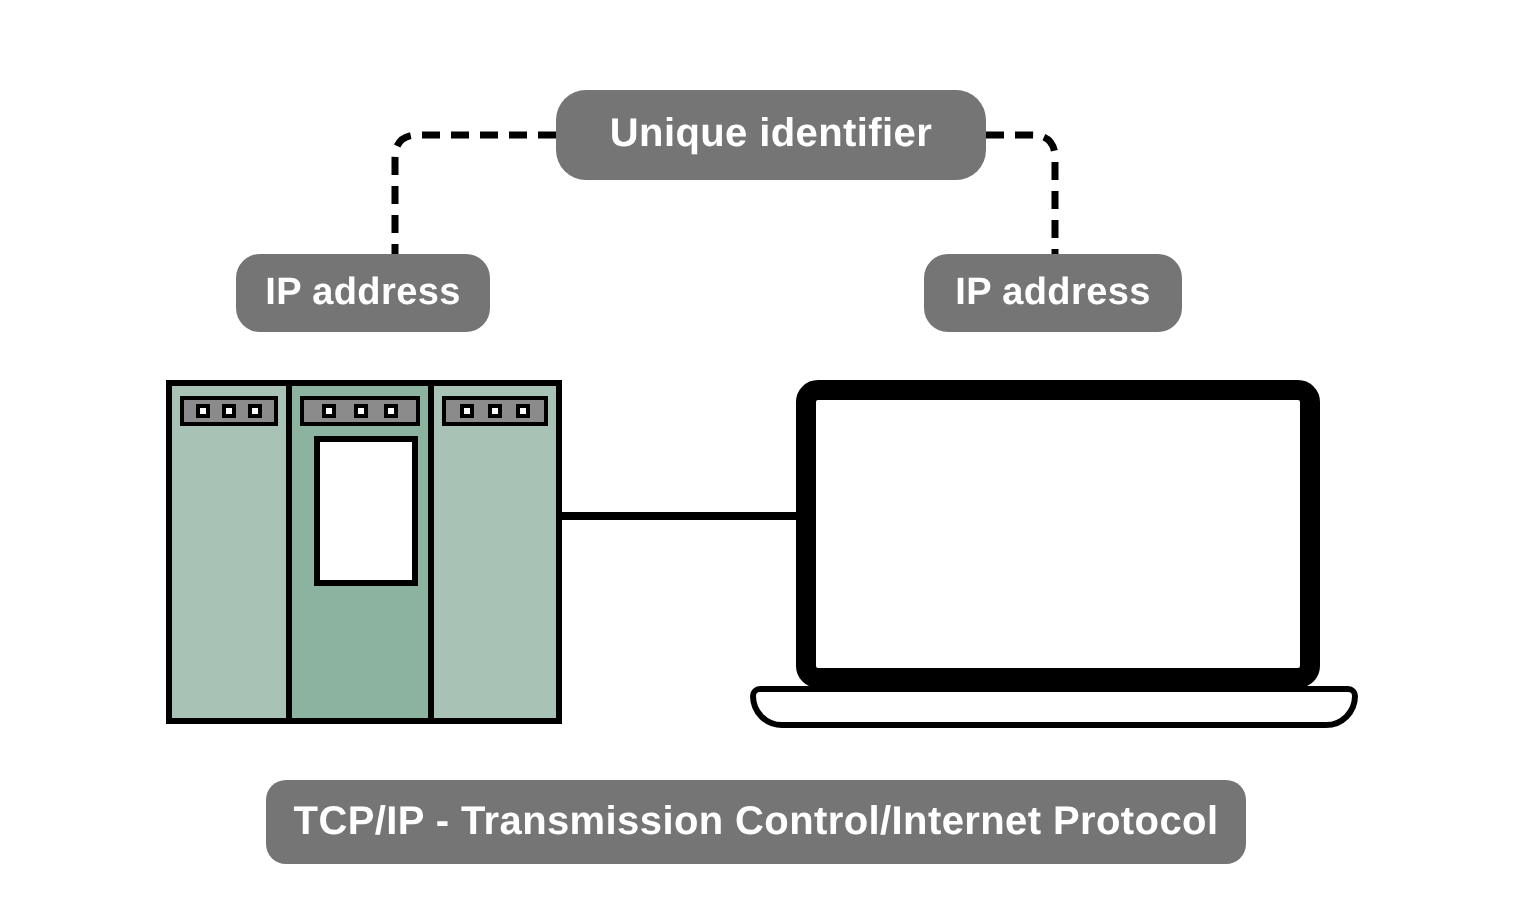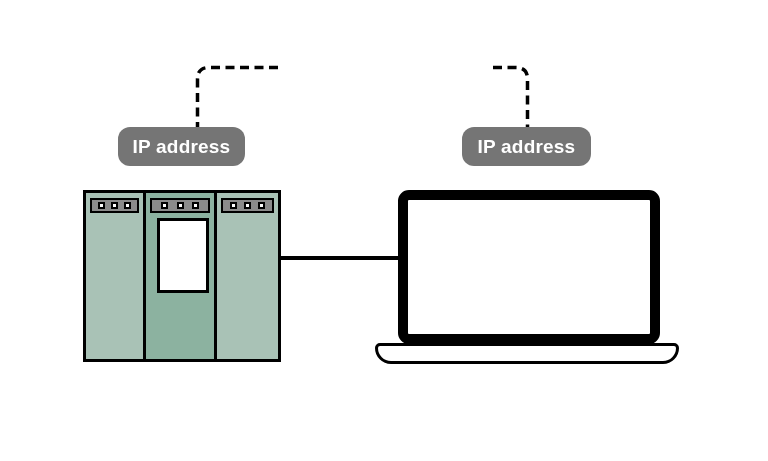--- a/index.html
+++ b/index.html
@@ -198,23 +198,29 @@
           </span>
       </div>
     </div>
   </div>
 
   <div>
     <div class="laptop-screen"></div>
     <div class="laptop-base"></div>
   </div>
 
+  <div class="pill pill-unique">
+    <span>Unique identifier</span>
+  </div>
 
   <div class="pill pill-ip-left">
     <span>IP address</span>
   </div>
 
   <div class="pill pill-ip-right">
     <span>IP address</span>
   </div>
 
+  <div class="pill pill-caption">
+    <span>TCP/IP - Transmission Control/Internet Protocol</span>
+  </div>
 
 </div>
 
 </body></html>

